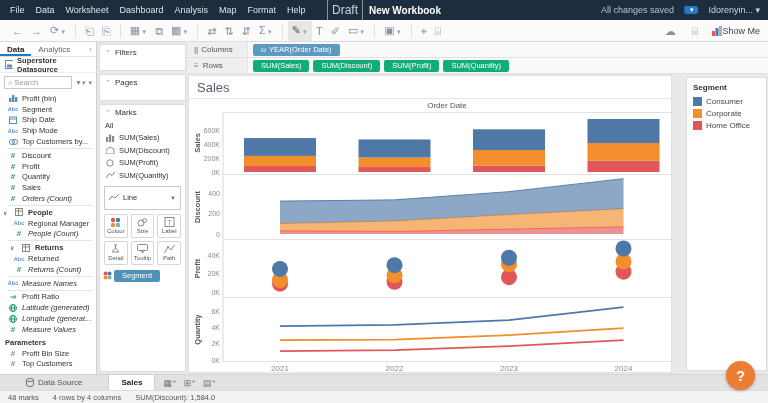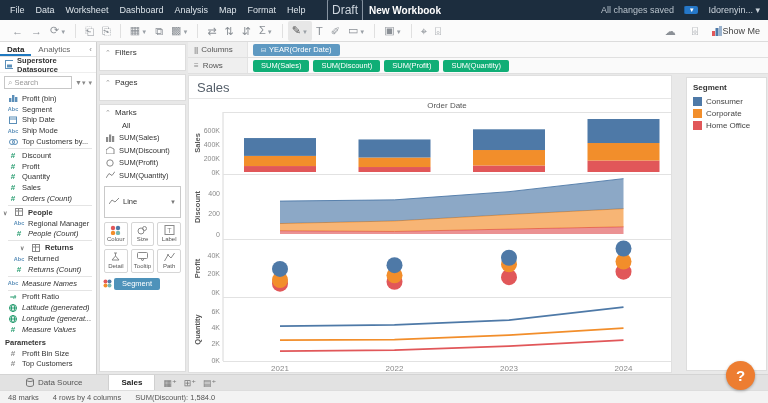--- a/index.html
+++ b/index.html
@@ -57,23 +57,23 @@
   .caretdown { color:#777; font-size:6px; width:7px; }
 
   
   .markspane { width:91px; background:#e8e8e8; padding:2px; display:flex; flex-direction:column; gap:3px; font-size:7.5px; color:#333; }
   .card { background:#fff; border:1px solid #ddd; }
   .card-hdr { display:flex; align-items:center; gap:4px; padding:3px 5px 2px 5px; font-size:8px; color:#333; }
   .card-hdr .chev { color:#999; font-size:7px; cursor:pointer; }
   .card.pages,.card.filters { height:27px; }
   .card.marks { flex:1; display:flex; flex-direction:column; }
   .mk-row { display:flex; align-items:center; gap:4px; height:12.5px; padding-left:6px; cursor:pointer; }
-  .mk-row.all { padding-left:22px; }
+  .mk-row.all { padding-left:5px; }
   .mk-ic { width:9px; display:flex; justify-content:center; color:#8a8a8a; flex:none; }
-  .mk-dd { display:flex; align-items:center; margin:4px 4px 3px 4px; border:1px solid #c9c9c9; height:32px; padding:0 4px; gap:4px; background:#fff; cursor:pointer; }
+  .mk-dd { display:flex; align-items:center; margin:4px 4px 3px 4px; border:1px solid #c9c9c9; height:24px; padding:0 4px; gap:4px; background:#fff; cursor:pointer; }
   .mk-dd .dd { margin-left:auto; font-size:6px; color:#777; }
   .mk-grid { display:grid; grid-template-columns:repeat(3,1fr); gap:3px; padding:1px 4px; }
   .mk-btn { border:1px solid #d6d6d6; border-radius:2px; background:#fff; height:24px; display:flex; flex-direction:column; align-items:center; justify-content:center; gap:1px; cursor:pointer; }
   .mk-btn .blab { font-size:6px; color:#555; }
   .pill-row { display:flex; align-items:center; gap:2px; padding:4px 2px 0 3px; }
   .pill { height:12px; border-radius:2px; color:#fff; font-size:7.5px; display:inline-flex; align-items:center; padding:0 8px; white-space:nowrap; cursor:grab; }
   .pill.dim { background:#5e99c2; }
   .pill.mea { background:#10ae76; }
   .pill.colorpill { background:#4e92ba; }
 
@@ -275,21 +275,21 @@
           </div>
           <div class="fl-row indent">
             <span class="fi abc">Abc</span>
             <span class="lbl">Regional Manager</span>
           </div>
           <div class="fl-row indent">
             <span class="fi num">#</span>
             <span class="lbl it">People (Count)</span>
           </div>
           <div class="fl-div"></div>
-          <div class="fl-row fl-grp" style="padding-left: 0; margin-left: 20px;">
+          <div class="fl-row fl-grp" style="padding-left: 10px;">
             <span class="caretdown">∨</span>
             <span class="fi">
               <svg width="8" height="8">
                 <rect x="0.5" y="0.5" width="7" height="7" fill="none" stroke="#888"></rect>
                 <line x1="0.5" y1="3" x2="7.5" y2="3" stroke="#888"></line>
                 <line x1="3.5" y1="0.5" x2="3.5" y2="7.5" stroke="#888"></line>
               </svg>
             </span>
             <span class="lbl">Returns</span>
           </div>

